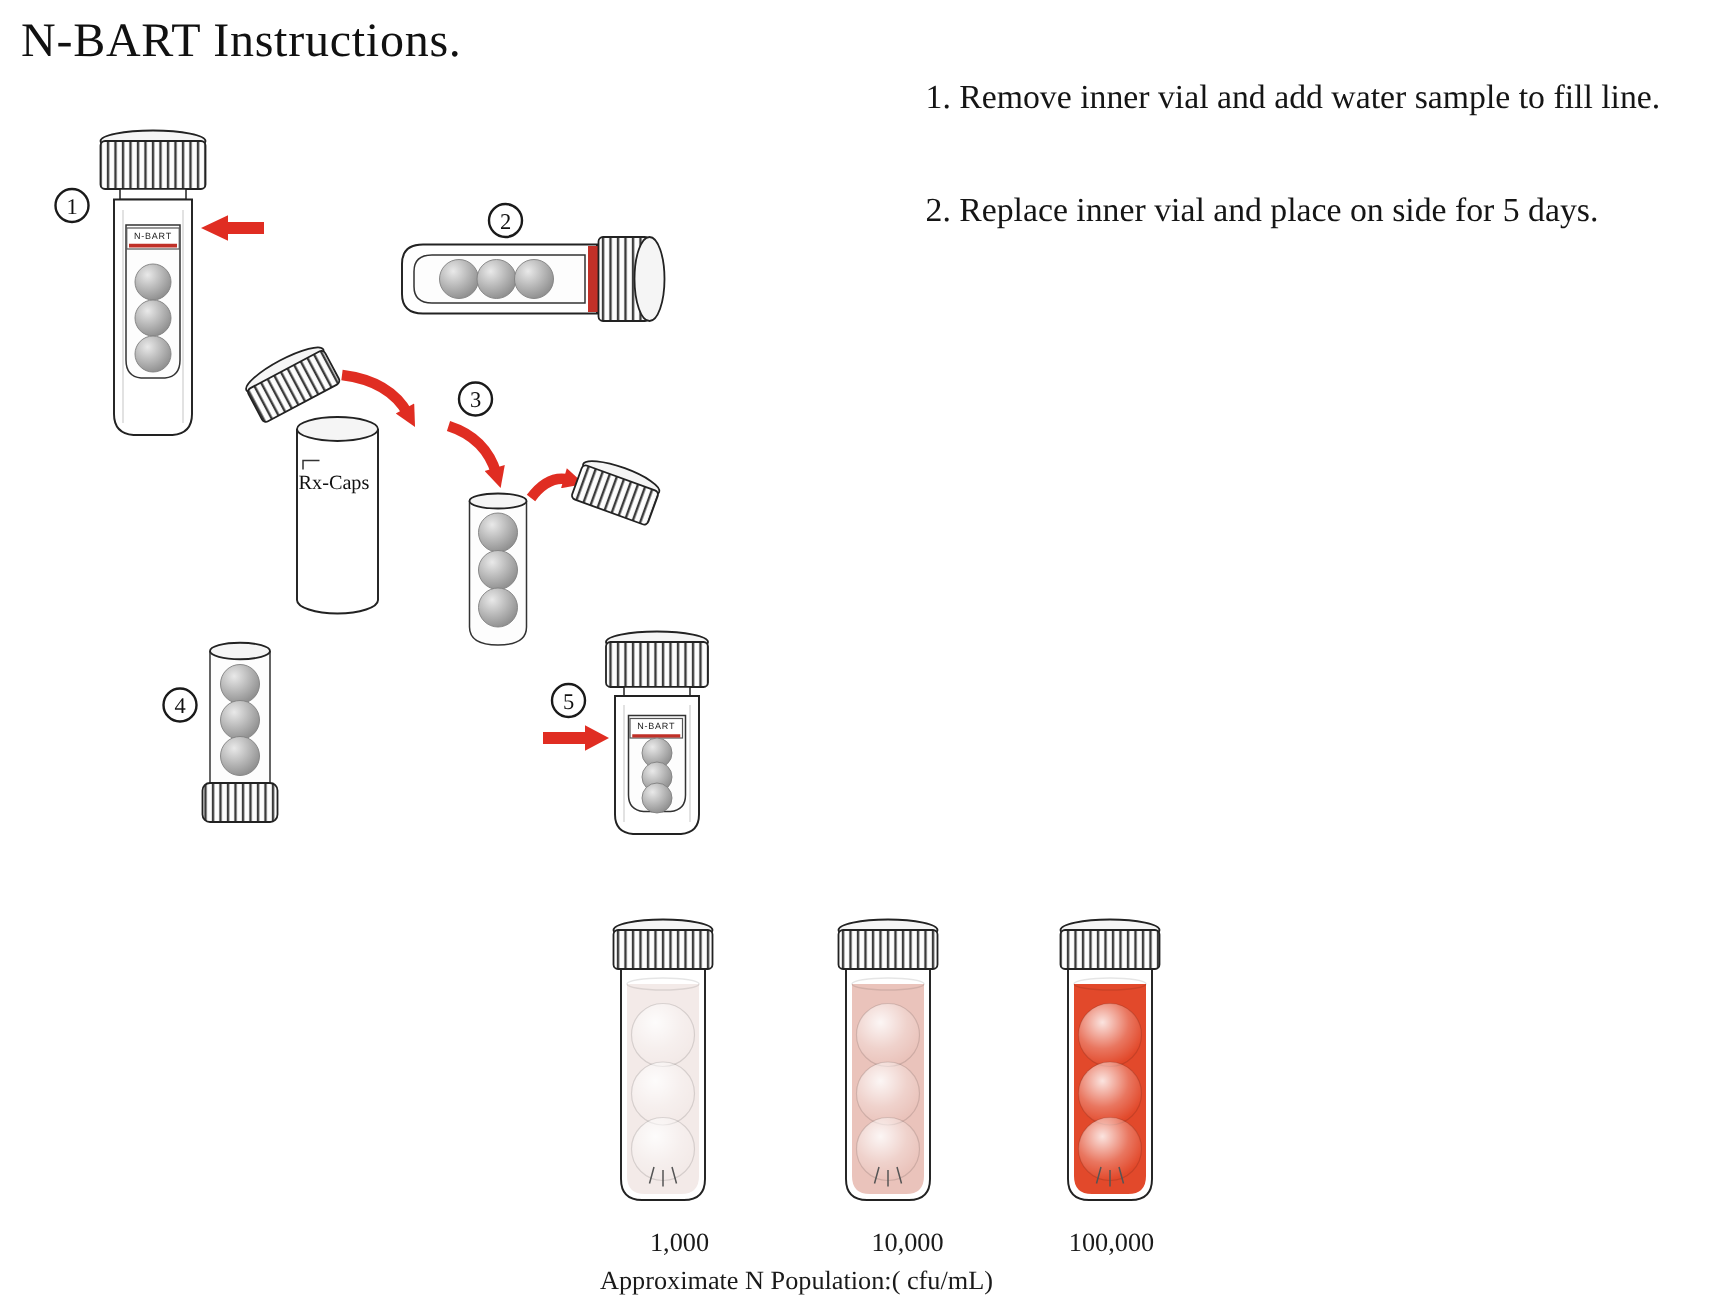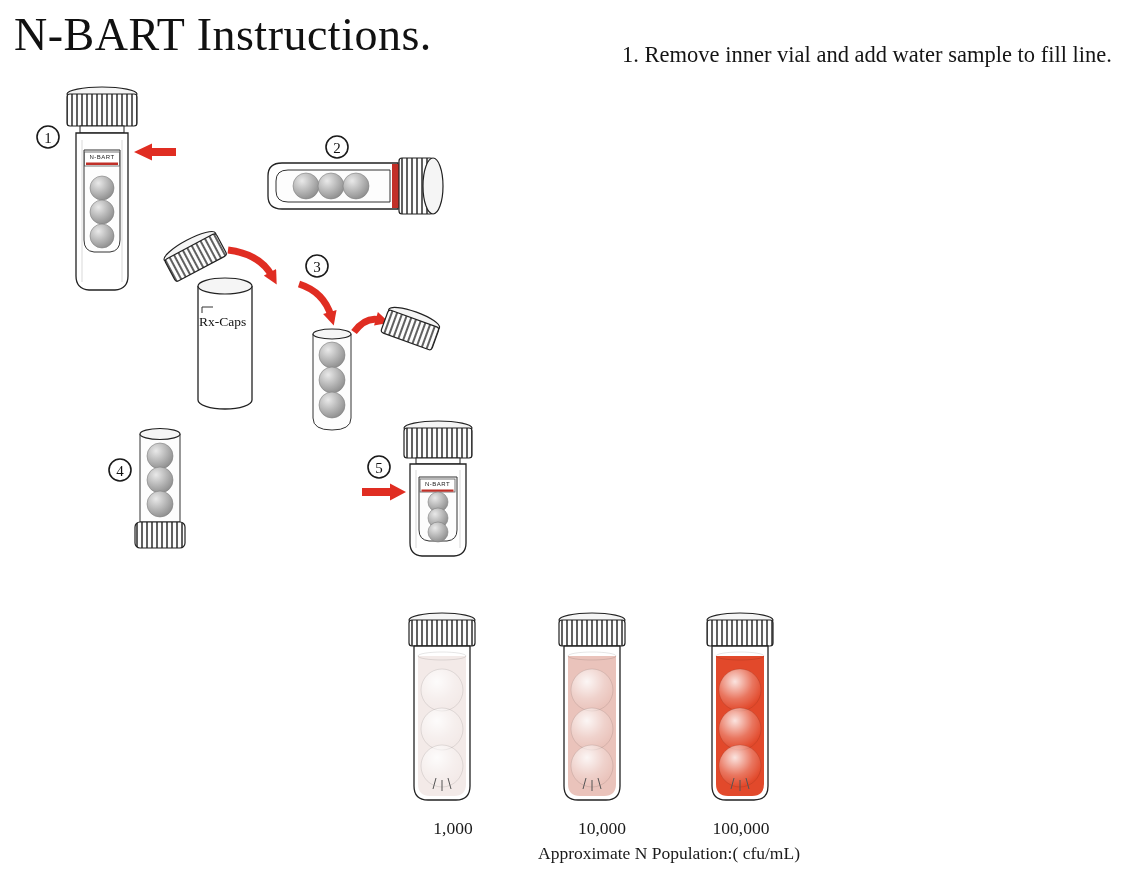--- a/index.html
+++ b/index.html
@@ -6,33 +6,33 @@
   html,body { background:#ffffff; }
   body {
     width:1148px; height:871px;
     font-family:"Liberation Serif", serif;
     color:#1a1a1a;
   }
   .page { position:relative; width:1148px; height:871px; background:#ffffff; overflow:hidden; }
   .art { position:absolute; left:0; top:0; width:1148px; height:871px; }
   .title {
     position:absolute; left:14px; top:8px;
-    font-size:46px; letter-spacing:0.5px; color:#111;font-family:Liberation Serif, serif;
+    font-size:32px; letter-spacing:0.5px; color:#111;font-family:Liberation Serif, serif;
   }
   .instructions {
     position:absolute; left:617px; top:36px; width:500px;
     font-size:22.5px; line-height:29px; color:#151515;
   }
-  .instructions p { margin:4px 0 46px 0;text-align:center; }
+  .instructions p { margin:14px 0 46px 0; }
   .result-label {
     position:absolute; top:818px; width:110px; text-align:center; font-size:17.5px;
   }
-  .l1 { left:398px; } .l2 { left:516px;text-align:right; } .l3 { left:686px;text-align:center; }
+  .l1 { left:398px; } .l2 { left:550px; } .l3 { left:686px;text-align:center; }
   .caption {
-    position:absolute; top:843px; left:400px; width:400px; text-align:right; font-size:17.5px;
+    position:absolute; top:843px; left:400px; width:400px; text-align:left; font-size:17.5px;
   }
   
   .glass  { fill:#ffffff; stroke:#222222; stroke-width:1.3; }
   .glass2 { fill:#fdfdfd; stroke:#333333; stroke-width:1; }
   .capfill{ fill:url(#ribsV); stroke:#222222; stroke-width:1.2; }
   .captop { fill:#f5f5f5; stroke:#222222; stroke-width:1.2; }
   .ball   { fill:url(#ballGrad); stroke:#808080; stroke-width:0.6; }
   .resultball { fill:url(#ballShine); stroke:rgba(0,0,0,0.12); stroke-width:0.8; }
   .badge  { fill:#ffffff; stroke:#1a1a1a; stroke-width:1.6; }
   .badge-num { font-size:15px; text-anchor:middle; fill:#111; font-family:"Liberation Serif", serif; }
@@ -212,20 +212,21 @@
       <circle class="resultball" cx="740" cy="729" r="21"></circle>
       <circle class="resultball" cx="740" cy="766" r="21"></circle>
       <path class="ticks" d="M734,778 L731,789 M740,780 L740,791 M746,778 L749,789"></path>
     </g>
   </svg>
 
   <div class="title">N-BART Instructions.</div>
 
   <div class="instructions">
     <p>1. Remove inner vial and add water sample to fill line.</p>
+    <p>2. Replace inner vial and place on side for 5 days.</p>
   </div>
 
   <div class="result-label l1">1,000</div>
   <div class="result-label l2">10,000</div>
   <div class="result-label l3">100,000</div>
   <div class="caption">Approximate N Population:( cfu/mL)</div>
 
 </div>
 
 </body></html>

